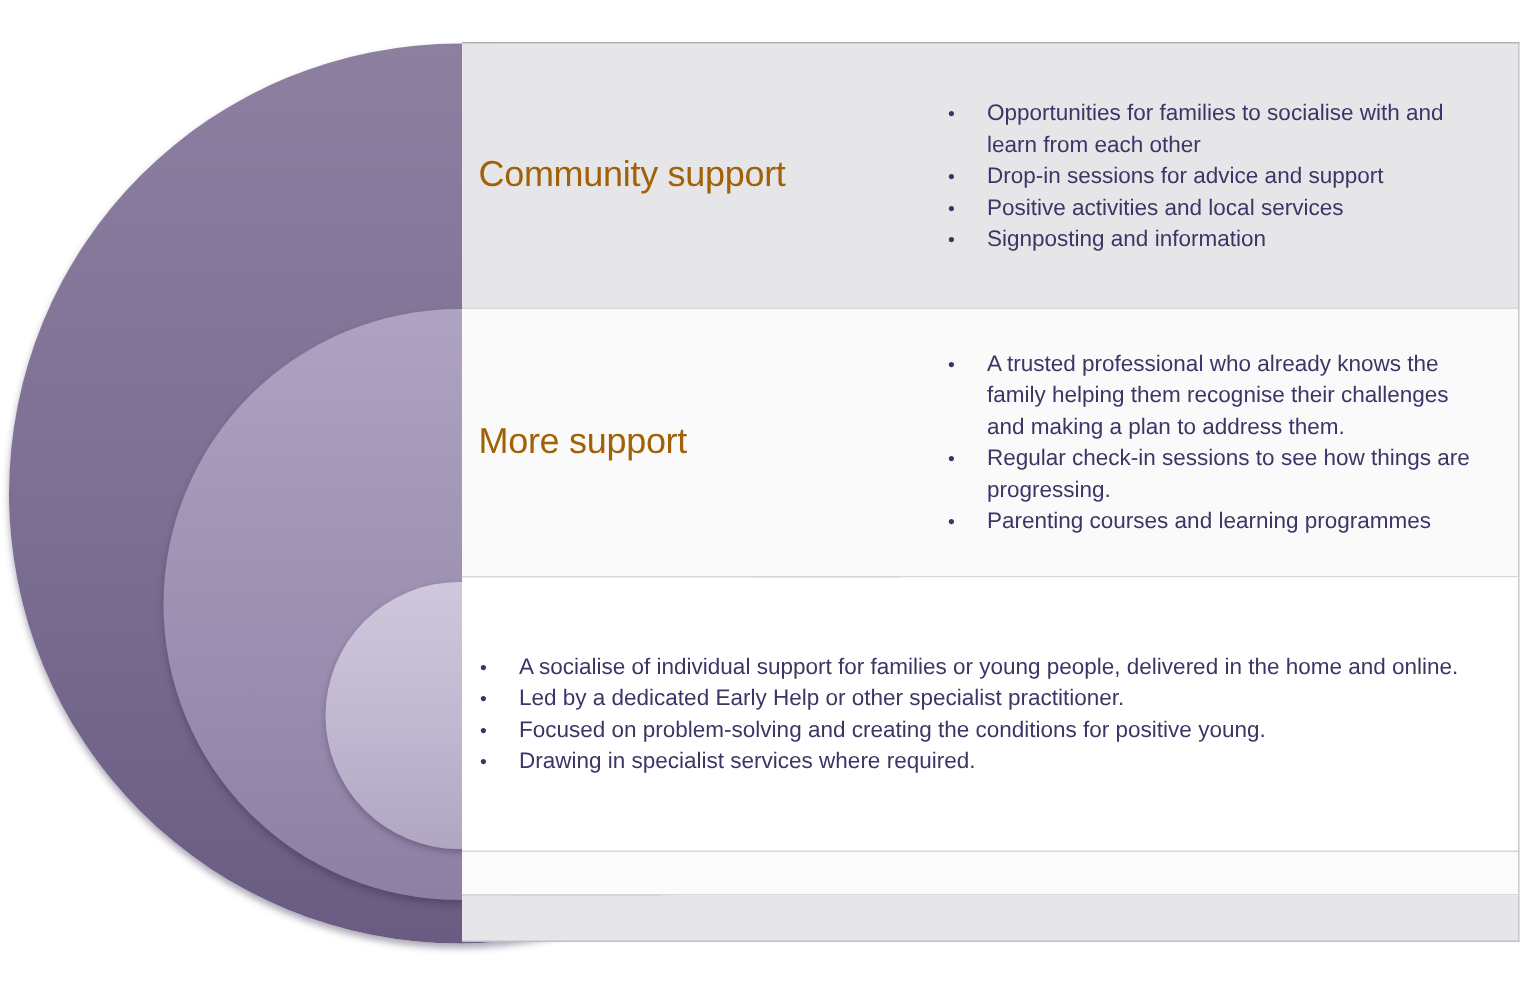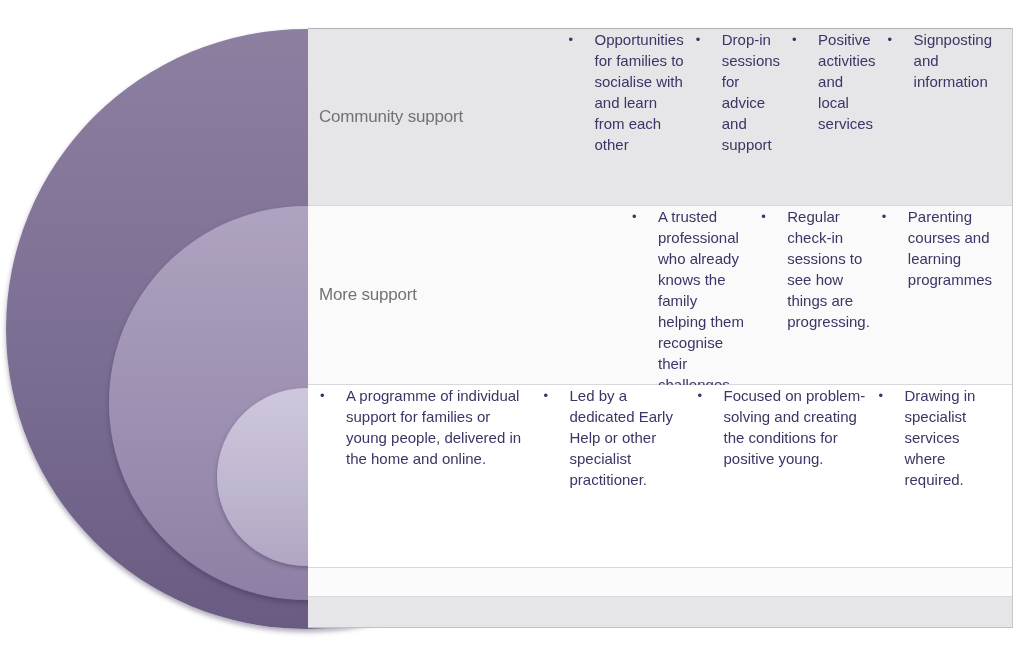--- a/index.html
+++ b/index.html
@@ -59,30 +59,31 @@
   .row3 { top: 385px; height: 183px; background: #ffffff; }
   .band4 { top: 568px; height: 29px; background: #fbfbfc; }
   .band5 { top: 597px; height: 31px; background: #e6e5e8; border-bottom: 1px solid #c2c0c6; }
 
   .row-title {
     width: 312px;
     box-sizing: border-box;
     padding-left: 11px;
     display: flex;
     align-items: center;
-    font-size: 17px;
+    font-size: 24px;
     letter-spacing: -0.2px;
-    color: #737373;
+    color: #a16207;
   }
   .bullets {
     flex: 1;
     list-style: none;
     margin: 0;
     padding: 0 20px 0 0;
     display: flex;
+    flex-direction: column;
     justify-content: center;
   }
   .bullets li {
     position: relative;
     padding-left: 38px;
     font-size: 15px;
     line-height: 21px;
     color: #3e3466;
   }
   .bullets li::before {
@@ -118,21 +119,21 @@
     <div class="row-title">More support</div>
     <ul class="bullets">
       <li>A trusted professional who already knows the family helping them recognise their challenges and making a plan to address them.</li>
       <li>Regular check-in sessions to see how things are progressing.</li>
       <li>Parenting courses and learning programmes</li>
     </ul>
   </div>
 
   <div class="panel row row3">
     <ul class="bullets">
-      <li>A programme of individual support for families or young people, delivered in the home and online.</li>
+      <li>A socialise of individual support for families or young people, delivered in the home and online.</li>
       <li>Led by a dedicated Early Help or other specialist practitioner.</li>
       <li>Focused on problem-solving and creating the conditions for positive young.</li>
       <li>Drawing in specialist services where required.</li>
     </ul>
   </div>
 
   <div class="panel band4"></div>
   <div class="panel band5"></div>
 
 </div>

